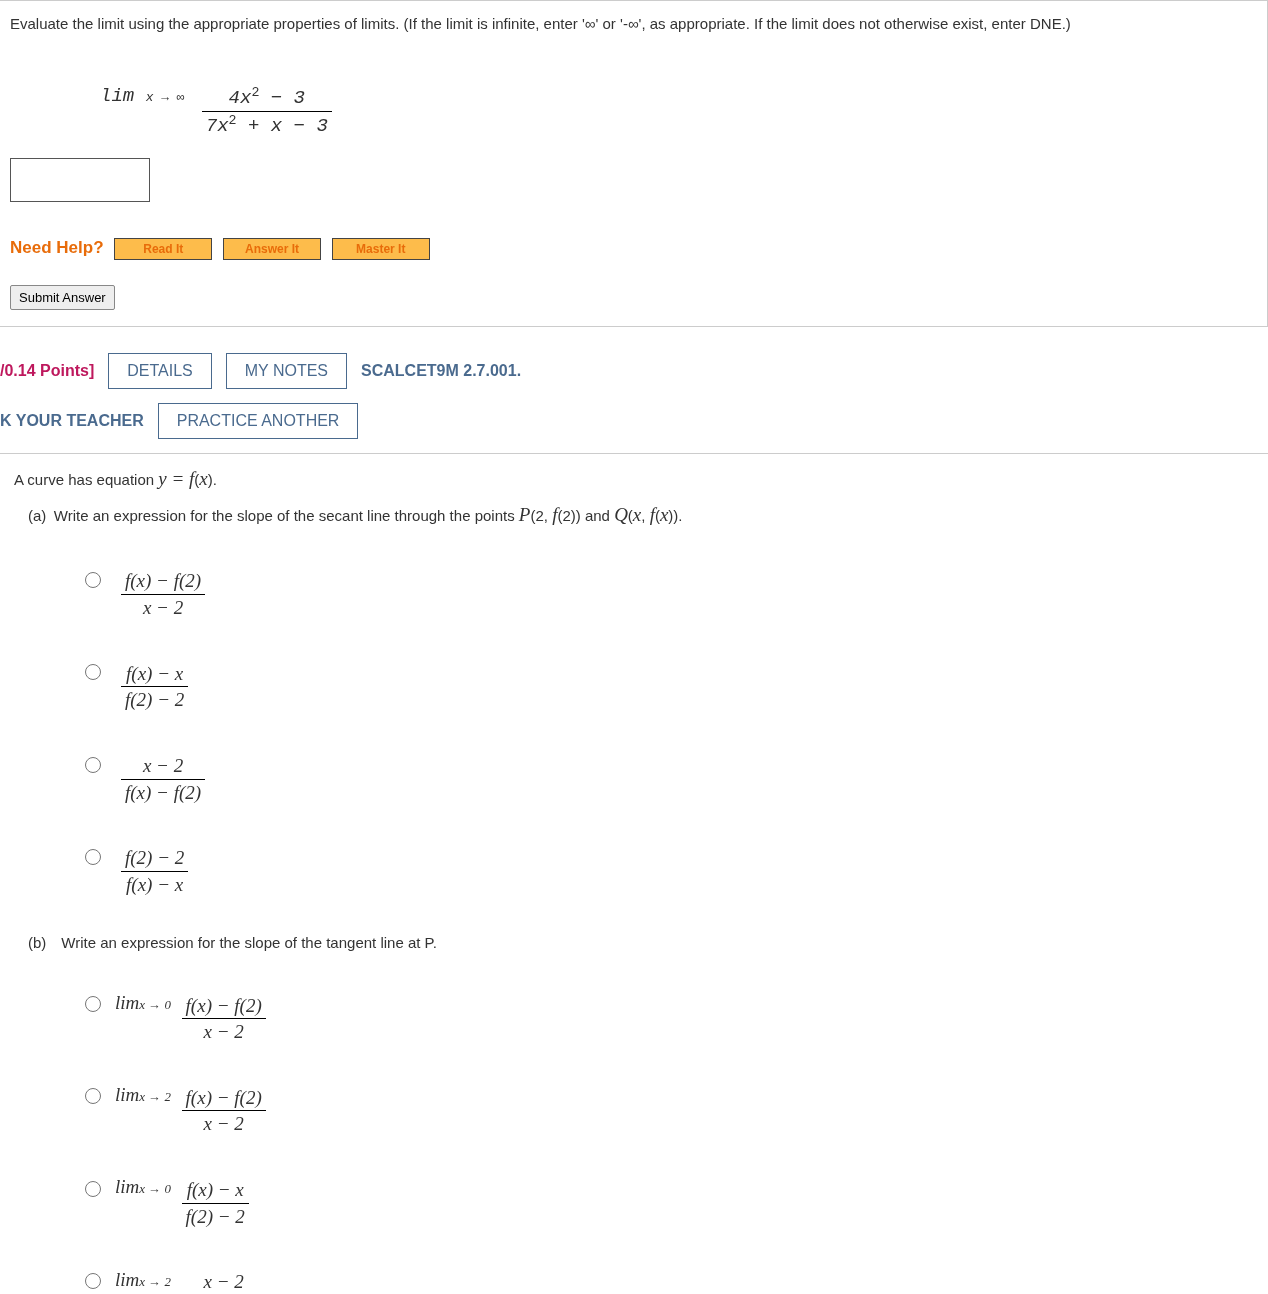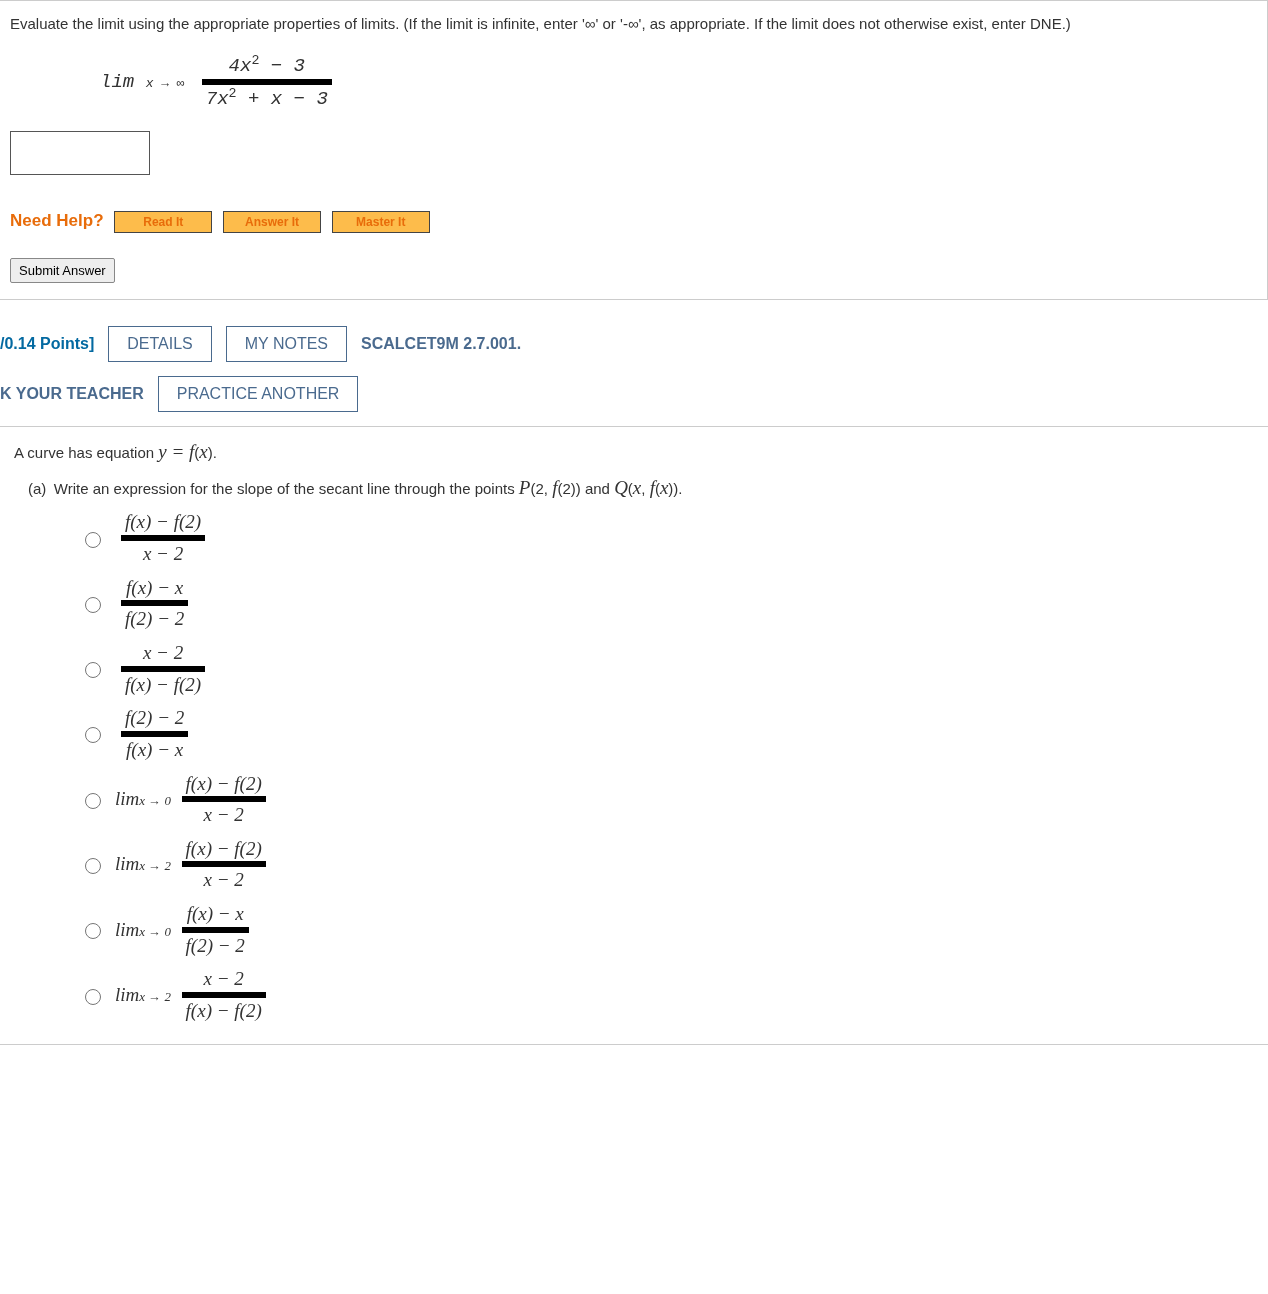--- a/index.html
+++ b/index.html
@@ -26,21 +26,21 @@
     font-size: 19px;
     font-style: italic;
     margin-left: 90px;
     display: inline-block;
   }
   .lim-block { display:inline-block; vertical-align:middle; text-align:center; }
   .lim-top { line-height:1; }
   .lim-bot { font-size:0.68em; line-height:1; }
   .arrow { font-style:normal; }
   .frac { display:inline-block; vertical-align:middle; text-align:center; margin-left:6px; }
-  .frac .num { display:block; border-bottom:6px solid #000000; padding:0 4px; line-height:1.35; }
+  .frac .num { display:block; border-bottom:1px solid #000000; padding:0 4px; line-height:1.35;margin-top:32px; }
   .frac .den { display:block; padding:0 4px; line-height:1.35; }
   sup { font-size:0.7em; font-style:normal; }
   input.answer-box {
     width:130px; height:38px; border:1px solid #555; font-size:14px; padding:2px 4px;
     margin-top:18px;
   }
   .need-help {
     color:#e86c0a; font-weight:bold; font-size:17px; margin-top:36px;
   }
   .help-btn {
@@ -49,21 +49,21 @@
     padding:3px 0; width:96px; text-align:center; vertical-align:middle;
     margin-left:6px; cursor:pointer;
   }
   .submit-btn {
     background:#eee; border:1px solid #888; border-radius:2px;
     font-size:13px; padding:4px 8px; margin-top:25px; cursor:pointer;
   }
   .header-row {
     display:flex; align-items:center; gap:14px; margin:26px 0 14px 0;
   }
-  .points { color:#0369a1; font-weight:bold; font-size:16px; }
+  .points { color:#be185d; font-weight:bold; font-size:16px; }
   .outline-btn {
     border:1px solid #4a6a8e; color:#4a6a8e; font-size:16px; font-weight:normal;
     padding:8px 18px; background:#fff; cursor:pointer;
   }
   .ref { color:#4a6a8e; font-weight:bold; font-size:16px; }
   .teacher-link { color:#4a6a8e; font-weight:bold; font-size:16px; }
   hr.div { border:none; border-top:1px solid #ccc; margin:8px 0 14px 0; }
   .q2-body { padding:0 14px; font-size:15px; }
   .part { margin:14px 0 10px 14px; }
   .opt-list { margin-left:66px; }
@@ -139,20 +139,21 @@
     <div class="opt">
       <input type="radio" name="pa" style="">
       <span class="math-expr"><span class="frac"><span class="num">x − 2</span><span class="den">f(x) − f(2)</span></span></span>
     </div>
     <div class="opt">
       <input type="radio" name="pa" style="">
       <span class="math-expr"><span class="frac"><span class="num">f(2) − 2</span><span class="den">f(x) − x</span></span></span>
     </div>
   </div>
 
+  <div class="part" style="margin-top:36px;">(b) Write an expression for the slope of the tangent line at P.</div>
 
   <div class="opt-list">
     <div class="opt">
       <input type="radio" name="pb" style="">
       <span class="math-expr">
         <span class="lim-block"><span class="lim-top">lim</span><span class="lim-bot">x <span class="arrow">→</span> 0</span></span>
         <span class="frac"><span class="num">f(x) − f(2)</span><span class="den">x − 2</span></span>
       </span>
     </div>
     <div class="opt">

